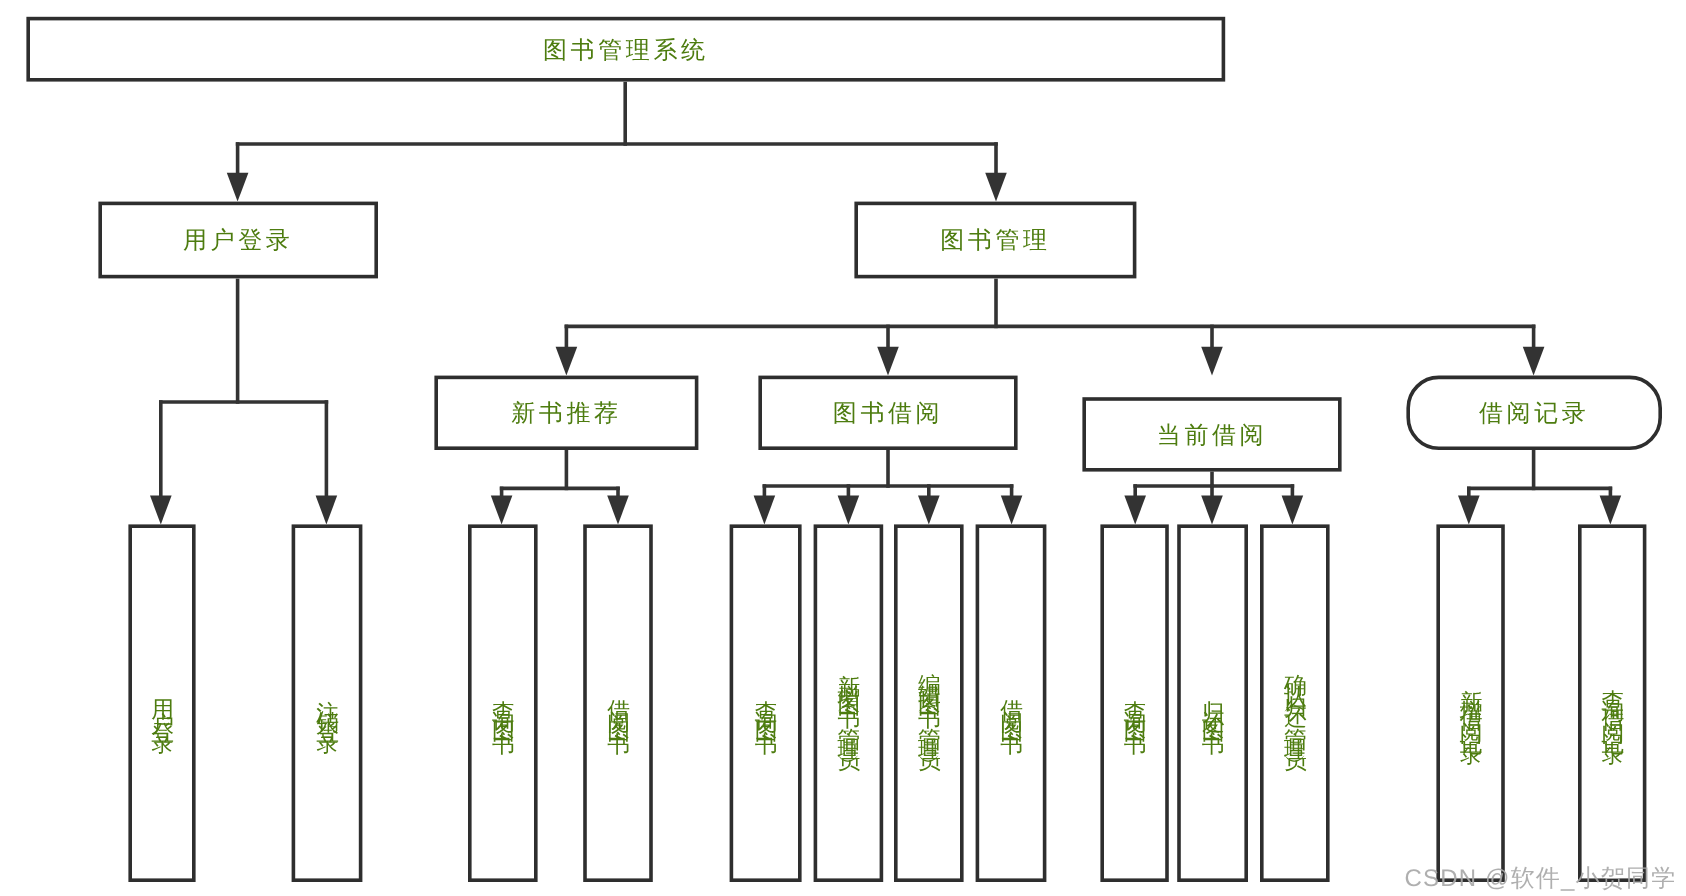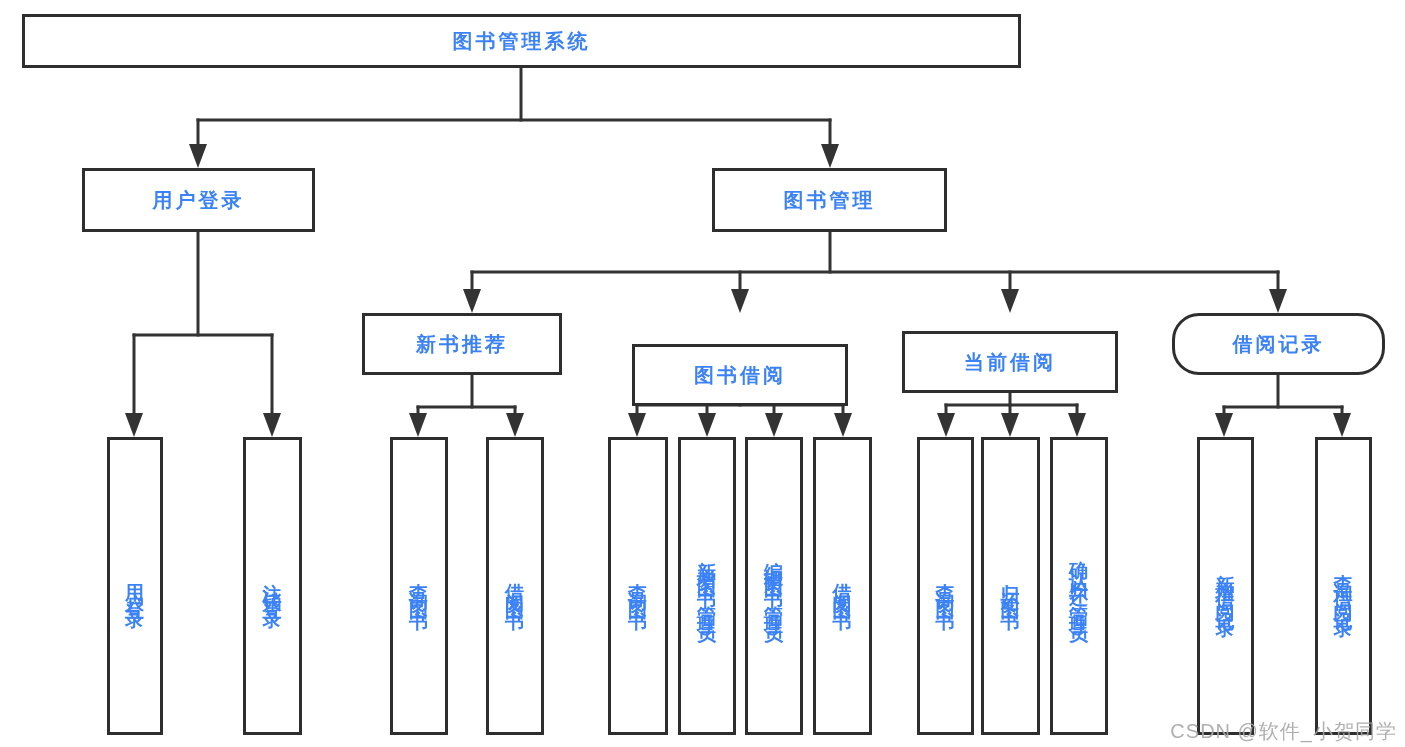--- a/index.html
+++ b/index.html
@@ -15,26 +15,25 @@
     position: absolute;
     left: 0; top: 0;
     width: 1405px; height: 747px;
     pointer-events: none;
   }
   .node {
     position: absolute;
     box-sizing: border-box;
     border: 3px solid #2e2e2e;
     background: #ffffff;
-    color: #3b82f6;
+    color: #4d7c0f;
     display: flex;
     align-items: center;
     justify-content: center;
     text-align: center;
-    font-weight: bold;
   }
   .h-node {
     font-size: 20px;
     letter-spacing: 3px;
     white-space: nowrap;
   }
   .v-node {
     writing-mode: vertical-lr;
     text-orientation: mixed;
     font-size: 19px;
@@ -122,22 +121,22 @@
       <polygon points="1215,413 1233,413 1224,437"></polygon>
       <polygon points="1333,413 1351,413 1342,437"></polygon>
     </g>
   </svg>
 
   <div class="node h-node" style="left:22px; top:14px; width:999px; height:54px;">图书管理系统</div>
 
   <div class="node h-node" style="left:82px; top:168px; width:233px; height:64px;">用户登录</div>
   <div class="node h-node" style="left:712px; top:168px; width:235px; height:64px;">图书管理</div>
 
-  <div class="node h-node" style="left:362px; top:313px; width:200px; height:62px;">新书推荐</div>
-  <div class="node h-node" style="left:632px; top:313px; width:216px; height:62px;margin-top:31px;">图书借阅</div>
+  <div class="node h-node" style="left:362px; top:313px; width:220px; height:62px;">新书推荐</div>
+  <div class="node h-node" style="left:632px; top:313px; width:216px; height:62px;">图书借阅</div>
   <div class="node h-node" style="left:902px; top:331px; width:216px; height:62px;">当前借阅</div>
   <div class="node h-node" style="left:1172px; top:313px; width:213px; height:62px;border-radius:27px;">借阅记录</div>
 
   <div class="node v-node" style="left:107px; top:437px; width:56px; height:298px;">用户登录</div>
   <div class="node v-node" style="left:243px; top:437px; width:59px; height:298px;">注销登录</div>
 
   <div class="node v-node" style="left:390px; top:437px; width:58px; height:298px;">查询图书</div>
   <div class="node v-node" style="left:486px; top:437px; width:58px; height:298px;">借阅图书</div>
 
   <div class="node v-node" style="left:608px; top:437px; width:60px; height:298px;">查询图书</div>

